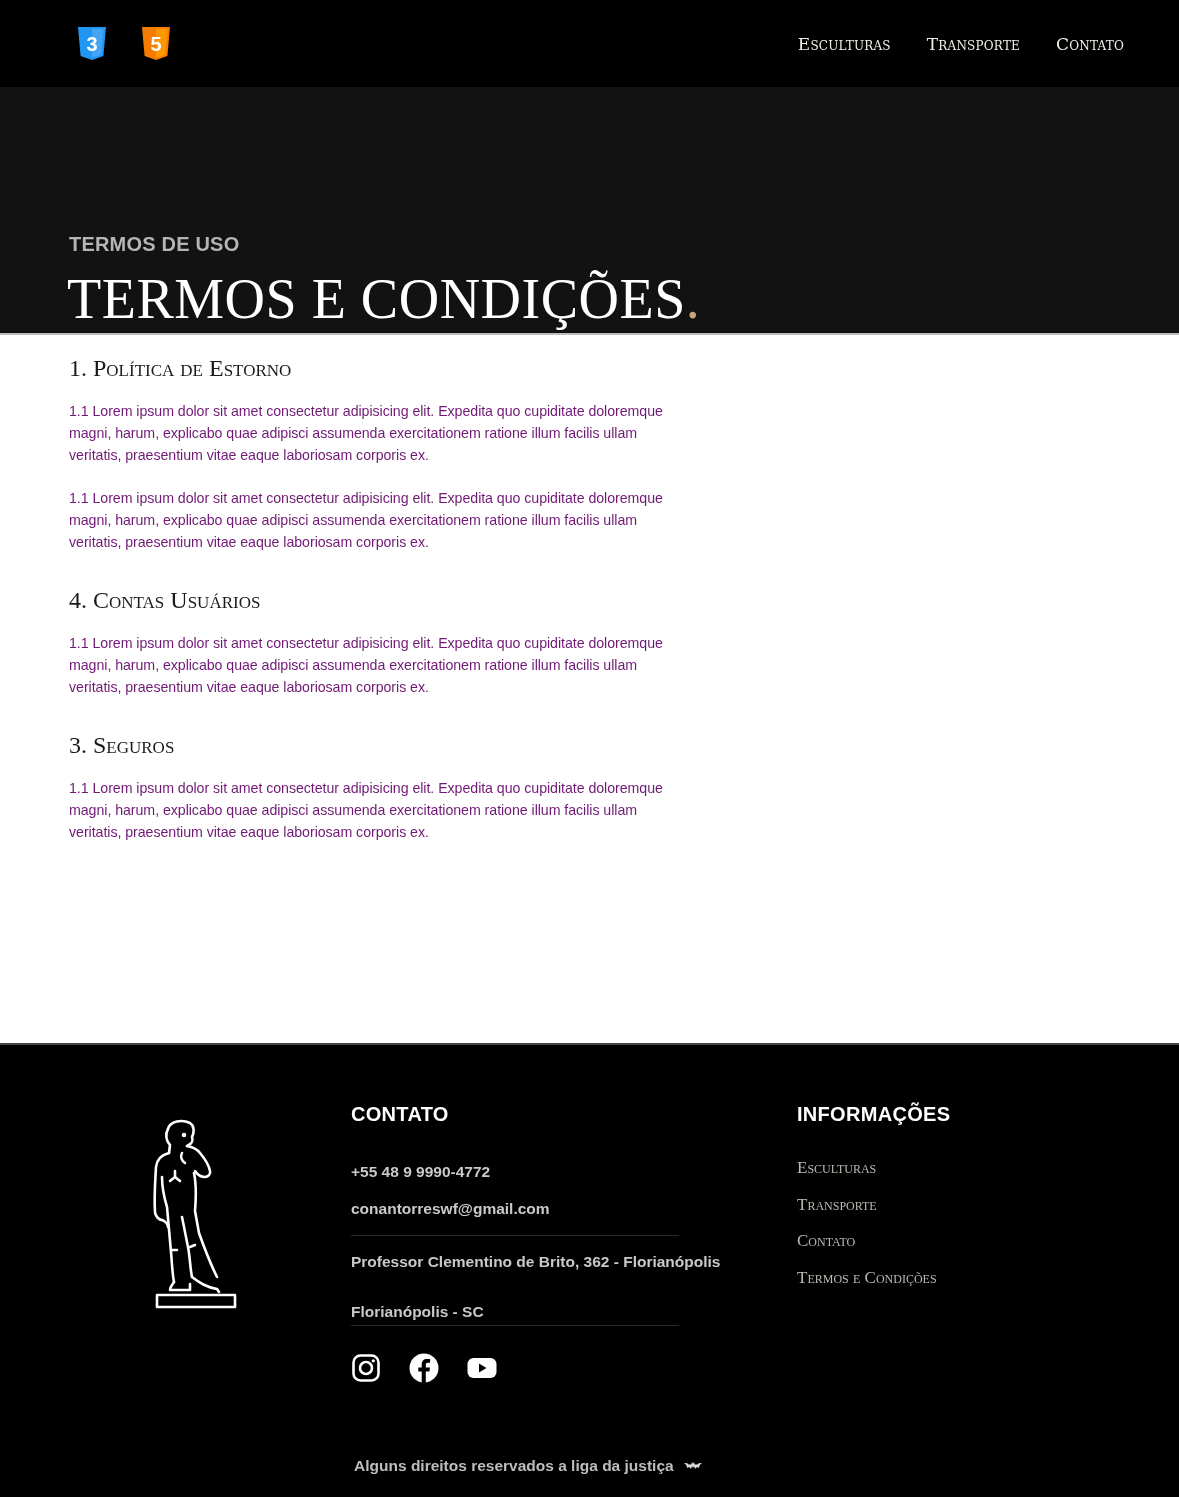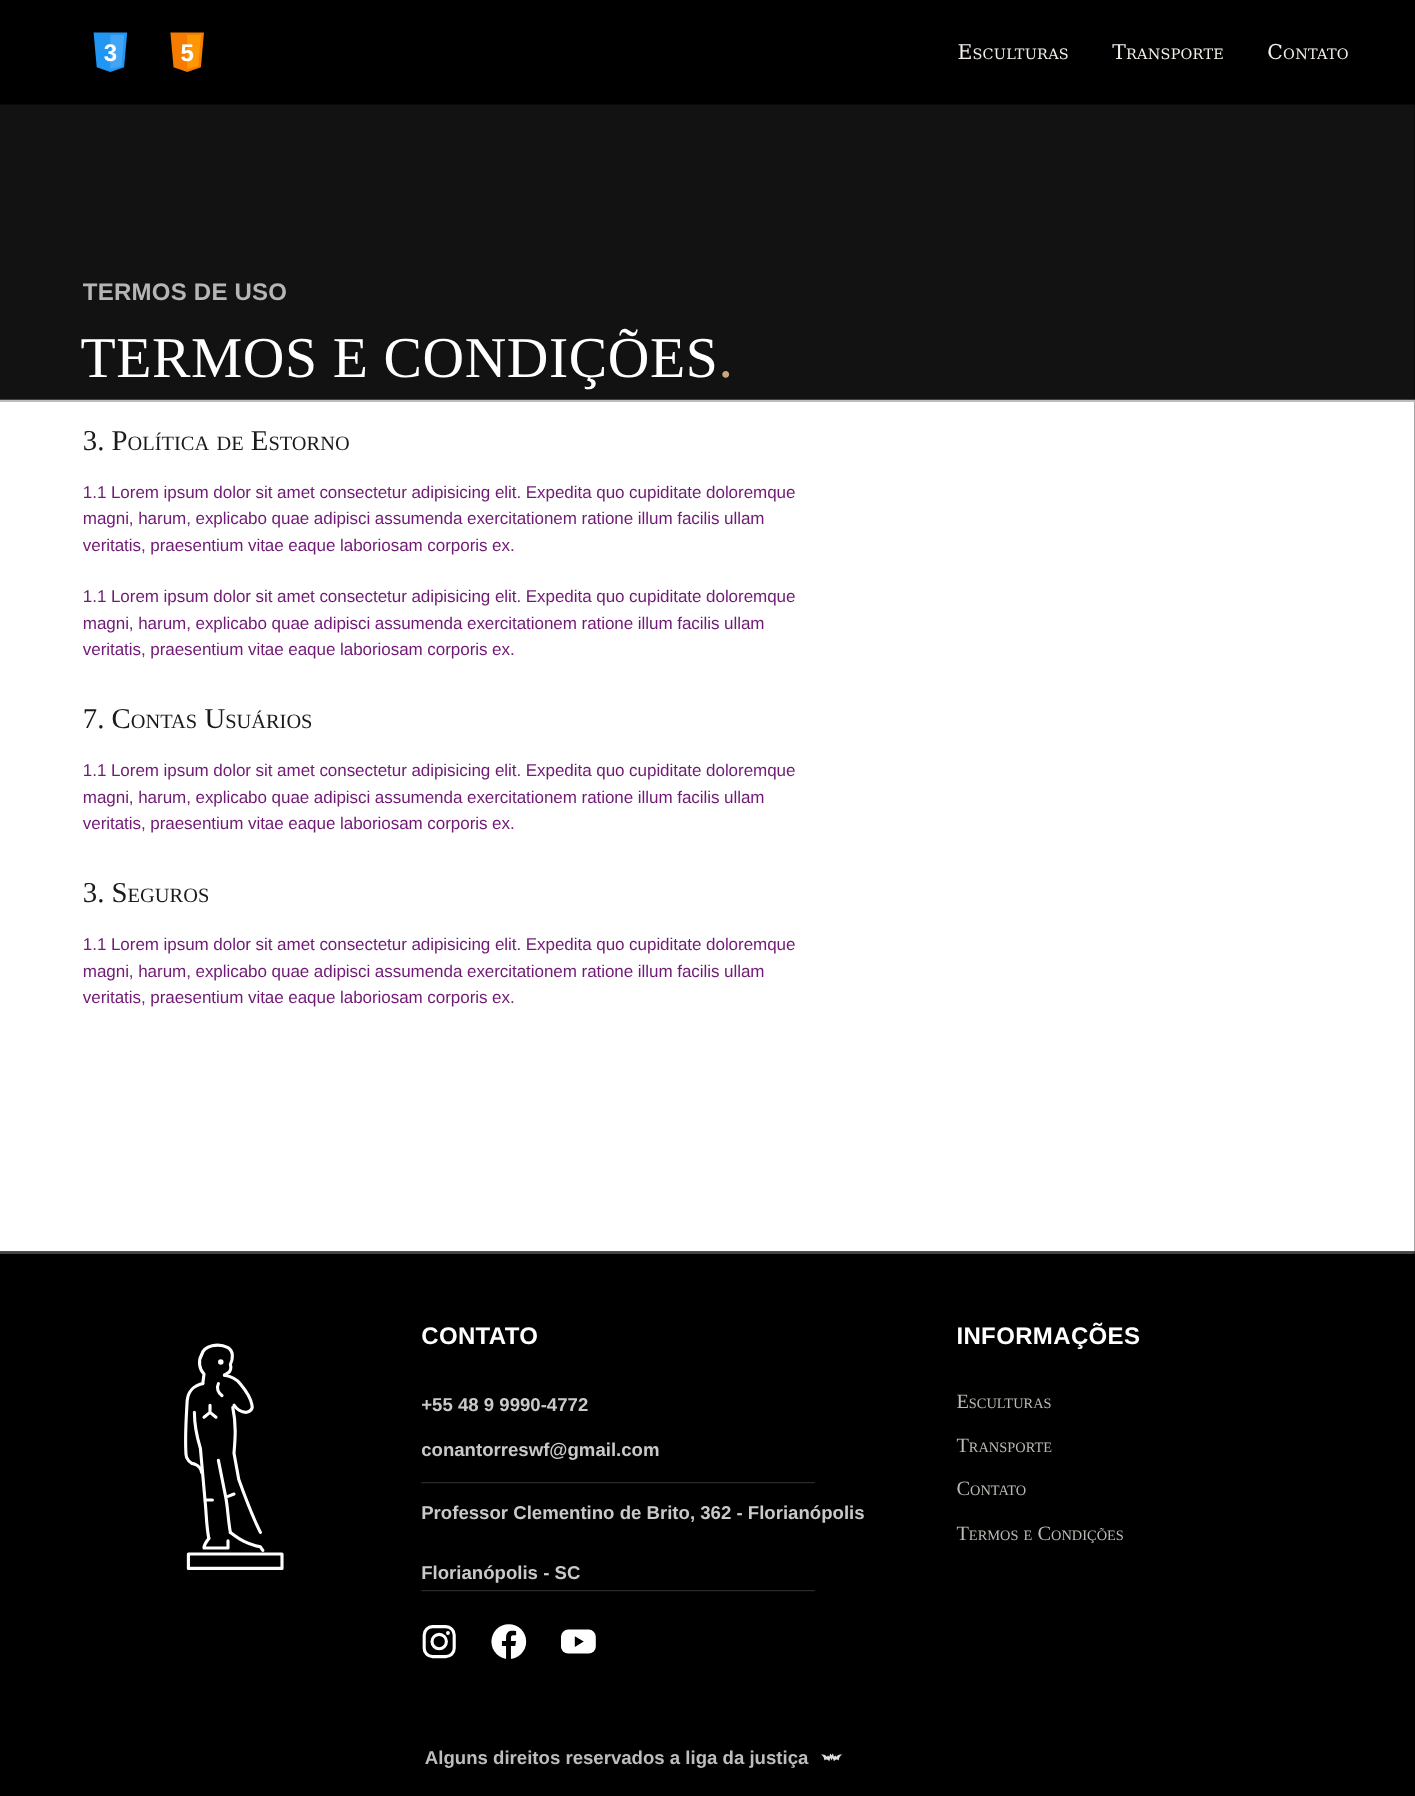--- a/index.html
+++ b/index.html
@@ -26,21 +26,21 @@
       height: 246px; background: #121212;
       padding: 146px 0 0 68px; position: relative;
     }
     .hero .eyebrow {
       position: absolute; top: 146px; left: 69px;
       color: #b5b5b5; font-size: 20px; font-weight: 600; letter-spacing: 0.2px;
     }
     .hero h1 {
       position: absolute; top: 180px; left: 67px;
       color: #fff; font-family: "Liberation Serif", serif;
-      font-size: 48px; font-weight: 400; letter-spacing: 0.5px; line-height: 64px;
+      font-size: 56px; font-weight: 400; letter-spacing: 0.5px; line-height: 64px;
     }
     .hero h1 .dot { color: #c8a878; }
 
     
     .content {
       background: #fff; height: 710px; padding: 318px 0 0 69px;
       padding-top: 18px; border-top: 2px solid #bdbdbd;
     }
     .section { width: 600px; }
     .section h2 {
@@ -110,26 +110,26 @@
   </nav>
 </header>
 
 <section class="hero">
   <div class="eyebrow">TERMOS DE USO</div>
   <h1><span>TERMOS E CONDIÇÕES</span><span class="dot">.</span></h1>
 </section>
 
 <main class="content">
   <article class="section">
-    <h2>3. Política de Estorno</h2>
+    <h2>1. Política de Estorno</h2>
     <p>1.1 Lorem ipsum dolor sit amet consectetur adipisicing elit. Expedita quo cupiditate doloremque magni, harum, explicabo quae adipisci assumenda exercitationem ratione illum facilis ullam veritatis, praesentium vitae eaque laboriosam corporis ex.</p>
     <p>1.1 Lorem ipsum dolor sit amet consectetur adipisicing elit. Expedita quo cupiditate doloremque magni, harum, explicabo quae adipisci assumenda exercitationem ratione illum facilis ullam veritatis, praesentium vitae eaque laboriosam corporis ex.</p>
   </article>
   <article class="section">
-    <h2>7. Contas Usuários</h2>
+    <h2>4. Contas Usuários</h2>
     <p>1.1 Lorem ipsum dolor sit amet consectetur adipisicing elit. Expedita quo cupiditate doloremque magni, harum, explicabo quae adipisci assumenda exercitationem ratione illum facilis ullam veritatis, praesentium vitae eaque laboriosam corporis ex.</p>
   </article>
   <article class="section">
     <h2>3. Seguros</h2>
     <p>1.1 Lorem ipsum dolor sit amet consectetur adipisicing elit. Expedita quo cupiditate doloremque magni, harum, explicabo quae adipisci assumenda exercitationem ratione illum facilis ullam veritatis, praesentium vitae eaque laboriosam corporis ex.</p>
   </article>
 </main>
 
 <footer class="site-footer">
   <svg class="statue" viewBox="0 0 100 210" fill="none" stroke="#fff" stroke-width="2.6" stroke-linejoin="round" stroke-linecap="round">

